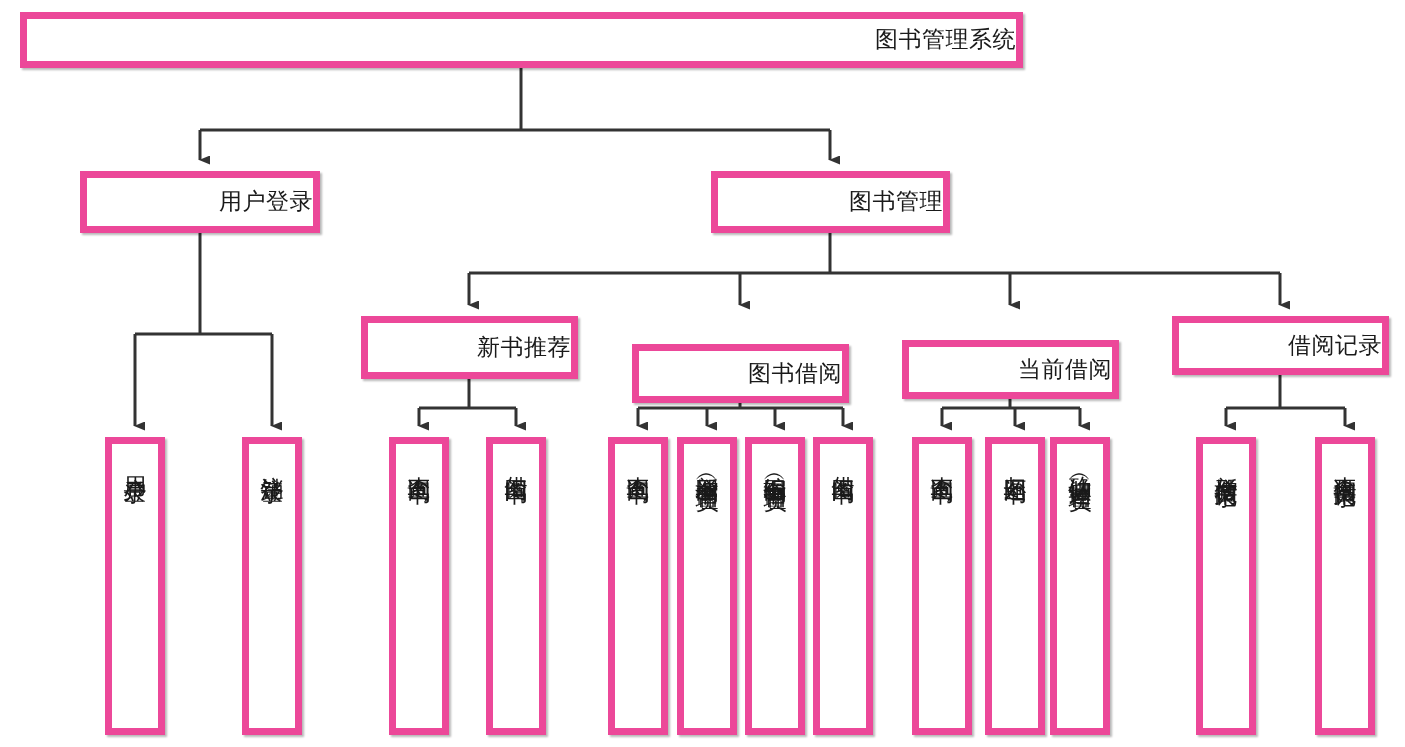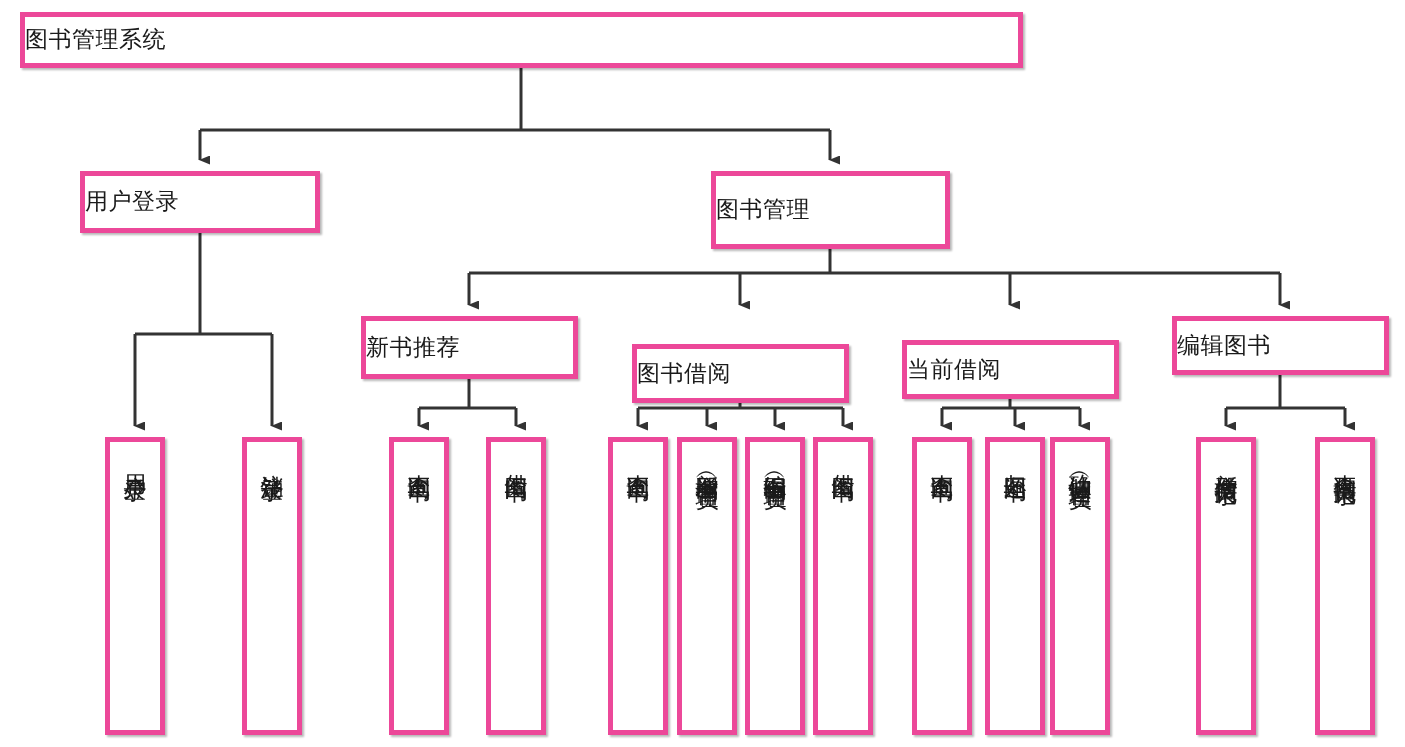--- a/index.html
+++ b/index.html
@@ -23,25 +23,25 @@
     left: 0;
     top: 0;
     width: 1405px;
     height: 747px;
     pointer-events: none;
   }
   .node {
     position: absolute;
     box-sizing: border-box;
     background: #ffffff;
-    border: 5px solid #ec4899;
+    border: 7px solid #ec4899;
     box-shadow: 2px 2px 2px rgba(0,0,0,0.28);
     display: flex;
     align-items: center;
-    justify-content: flex-start;
+    justify-content: flex-end;
     color: #1a1a1a;
   }
   .node-label {
     display: block;
     text-align: center;
     line-height: 1.18;
     letter-spacing: 0.5px;
   }
   .node.horizontal .node-label {
     writing-mode: horizontal-tb;
@@ -118,34 +118,34 @@
   </svg>
 
   <div class="node horizontal" style="left: 20px; top: 12px; width: 1003px; height: 56px;">
     <span class="node-label">图书管理系统</span>
   </div>
 
   <div id="node-container">
       <div class="node horizontal" style="left: 80px; top: 171px; width: 240px; height: 62px;">
         <span class="node-label">用户登录</span>
       </div>
-      <div class="node horizontal" style="left: 711px; top: 171px; width: 239px; height: 78px;">
+      <div class="node horizontal" style="left: 711px; top: 171px; width: 239px; height: 62px;">
         <span class="node-label">图书管理</span>
       </div>
       <div class="node horizontal" style="left: 361px; top: 316px; width: 217px; height: 63px;">
         <span class="node-label">新书推荐</span>
       </div>
       <div class="node horizontal" style="left: 632px; top: 316px; width: 217px; height: 59px; margin-top: 28px;">
         <span class="node-label">图书借阅</span>
       </div>
       <div class="node horizontal" style="left: 902px; top: 316px; width: 217px; height: 59px; margin-top: 24px;">
         <span class="node-label">当前借阅</span>
       </div>
       <div class="node horizontal" style="left: 1172px; top: 316px; width: 217px; height: 59px;">
-        <span class="node-label">编辑图书</span>
+        <span class="node-label">借阅记录</span>
       </div>
       <div class="node vertical" style="left: 105px; top: 437px; width: 60px; height: 298px;">
         <span class="node-label">用户登录</span>
       </div>
       <div class="node vertical" style="left: 242px; top: 437px; width: 60px; height: 298px;">
         <span class="node-label">注销登录</span>
       </div>
       <div class="node vertical" style="left: 389px; top: 437px; width: 60px; height: 298px;">
         <span class="node-label">查询图书</span>
       </div>

